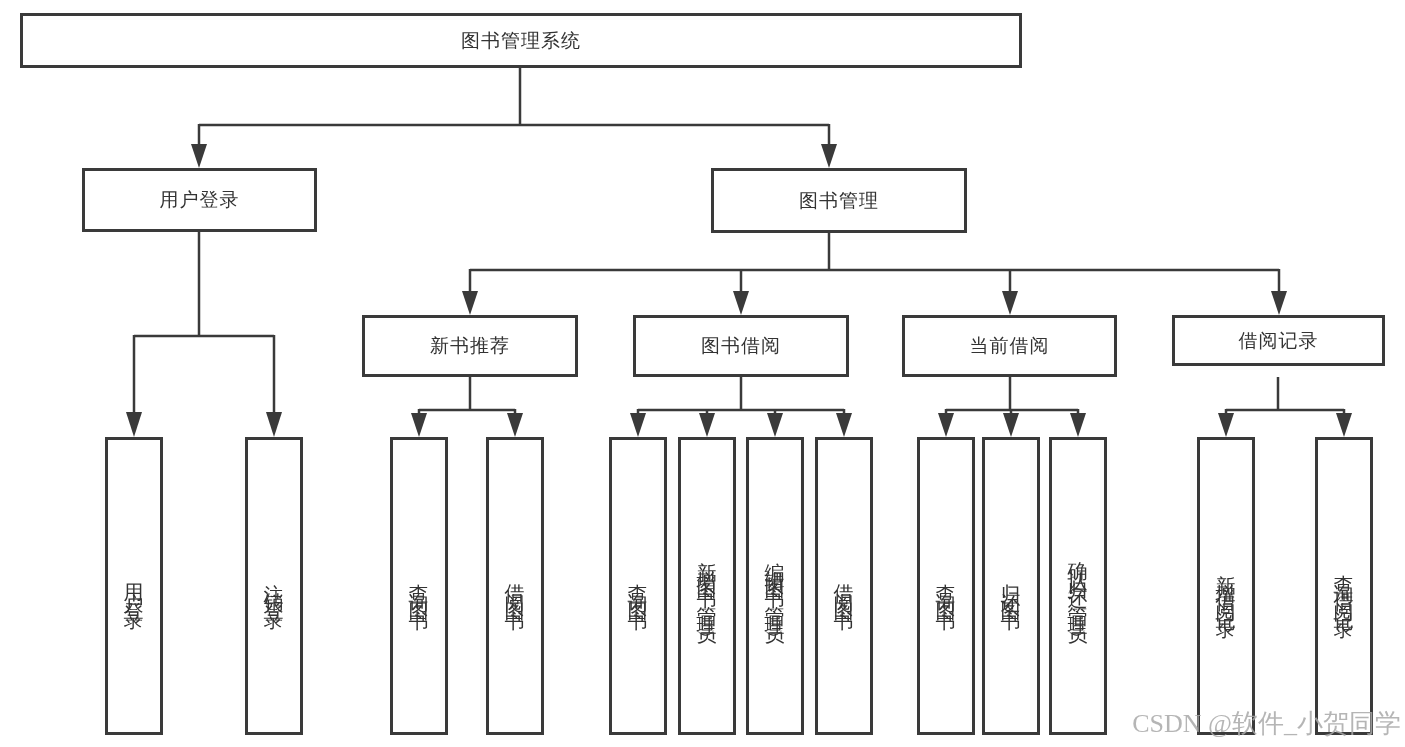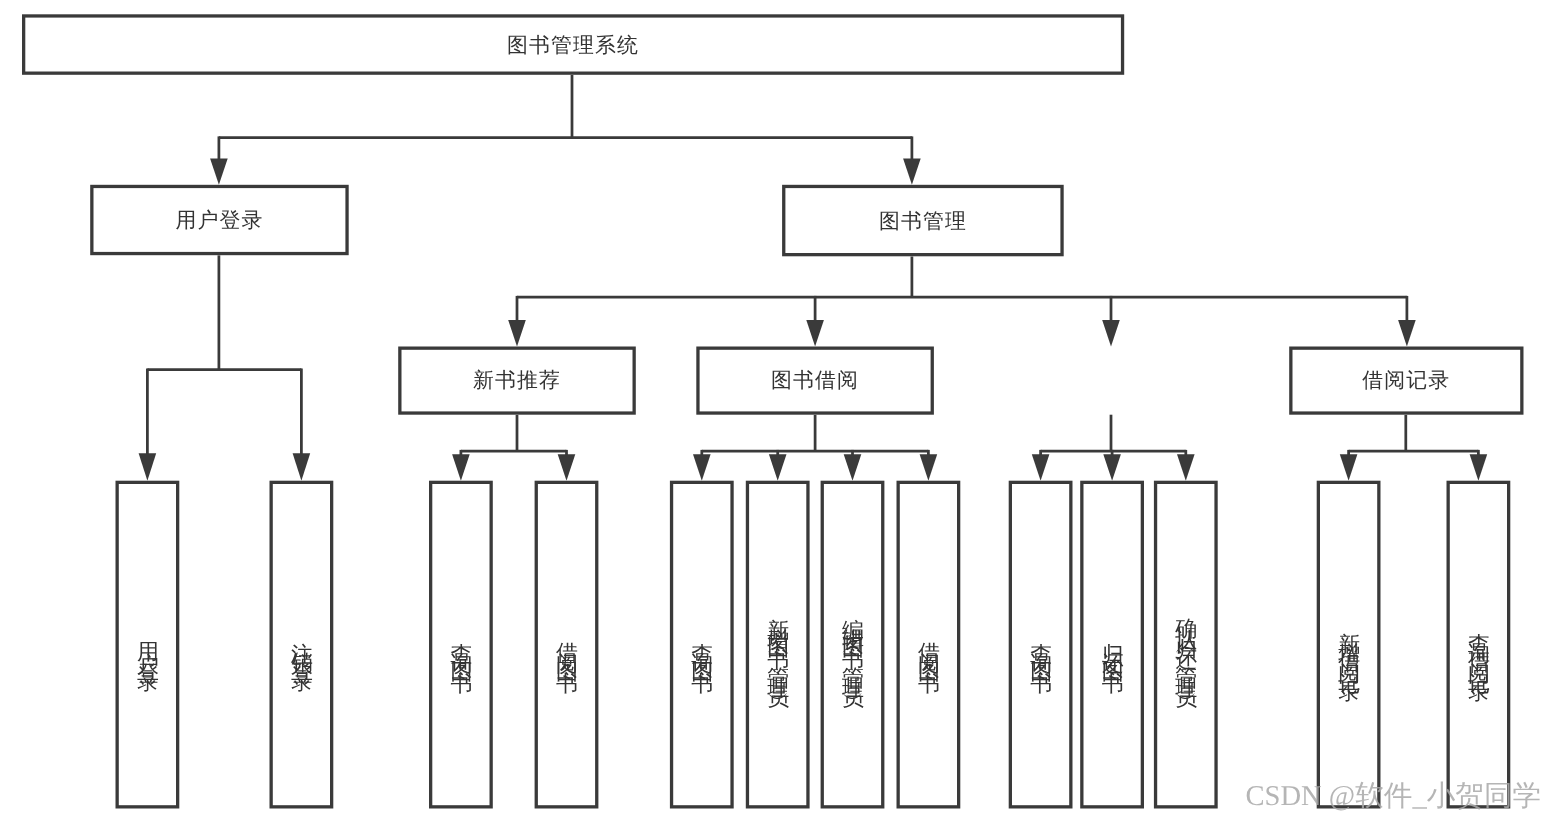--- a/index.html
+++ b/index.html
@@ -28,21 +28,21 @@
     line-height:1;
     white-space:nowrap;
   }
   
   .n-root{left:20px;top:13px;width:1002px;height:55px;}
   .n-login{left:82px;top:168px;width:235px;height:64px;}
   .n-bookmgmt{left:711px;top:168px;width:256px;height:65px;}
   .n-newbook{left:362px;top:315px;width:216px;height:62px;}
   .n-borrow{left:633px;top:315px;width:216px;height:62px;}
   .n-current{left:902px;top:315px;width:215px;height:62px;}
-  .n-records{left:1172px;top:315px;width:213px;height:62px;}
+  .n-records{left:1172px;top:315px;width:213px;height:51px;}
   
   .l-1{left:105px;}  .l-2{left:245px;}
   .l-3{left:390px;}  .l-4{left:486px;}
   .l-5{left:609px;}  .l-6{left:678px;}  .l-7{left:746px;}  .l-8{left:815px;}
   .l-9{left:917px;}  .l-10{left:982px;} .l-11{left:1049px;}
   .l-12{left:1197px;}.l-13{left:1315px;}
   .watermark{
     position:absolute;
     right:4px;bottom:6px;
     font-size:26px;
@@ -133,20 +133,23 @@
   <div class="box n-bookmgmt">
     <span class="hlabel">图书管理</span>
   </div>
 
   <div class="box n-newbook">
     <span class="hlabel">新书推荐</span>
   </div>
   <div class="box n-borrow">
     <span class="hlabel">图书借阅</span>
   </div>
+  <div class="box n-current">
+    <span class="hlabel">当前借阅</span>
+  </div>
   <div class="box n-records">
     <span class="hlabel">借阅记录</span>
   </div>
 
   <div class="box leaf l-1">
     <span class="vlabel">用户登录</span>
   </div>
   <div class="box leaf l-2">
     <span class="vlabel">注销登录</span>
   </div>

